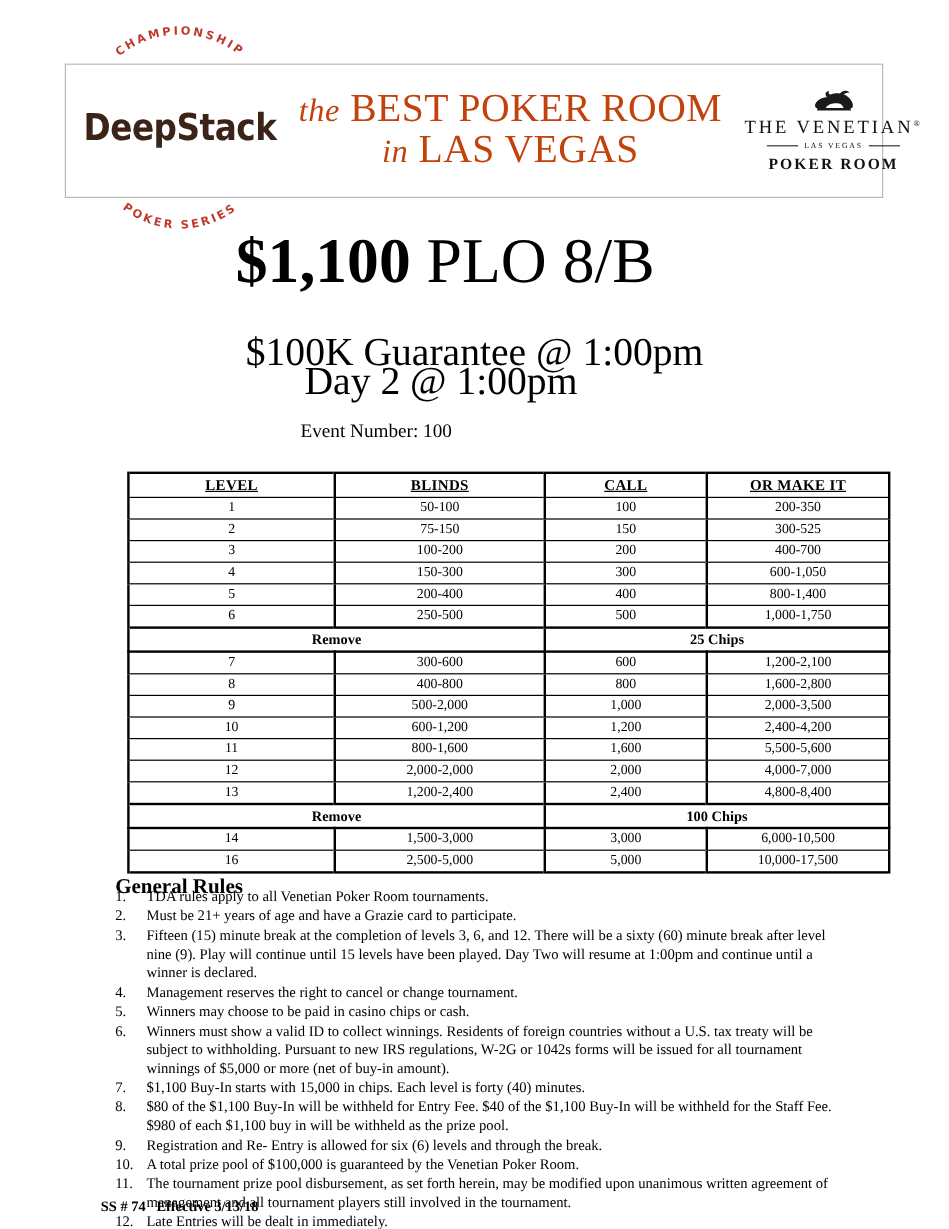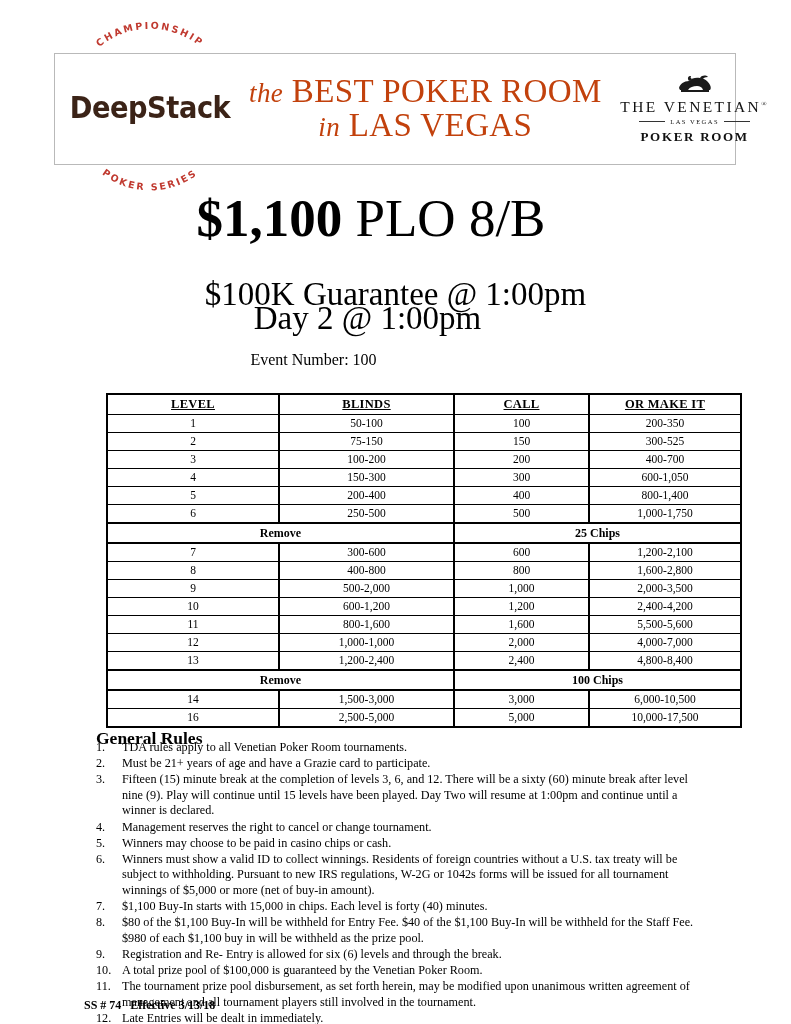--- a/index.html
+++ b/index.html
@@ -398,21 +398,21 @@
         <td>2,400-4,200</td>
       </tr>
       <tr>
         <td>11</td>
         <td>800-1,600</td>
         <td>1,600</td>
         <td>5,500-5,600</td>
       </tr>
       <tr>
         <td>12</td>
-        <td>1,000-1,000</td>
+        <td>2,000-2,000</td>
         <td>2,000</td>
         <td>4,000-7,000</td>
       </tr>
       <tr>
         <td>13</td>
         <td>1,200-2,400</td>
         <td>2,400</td>
         <td>4,800-8,400</td>
       </tr>
       <tr class="remove">

